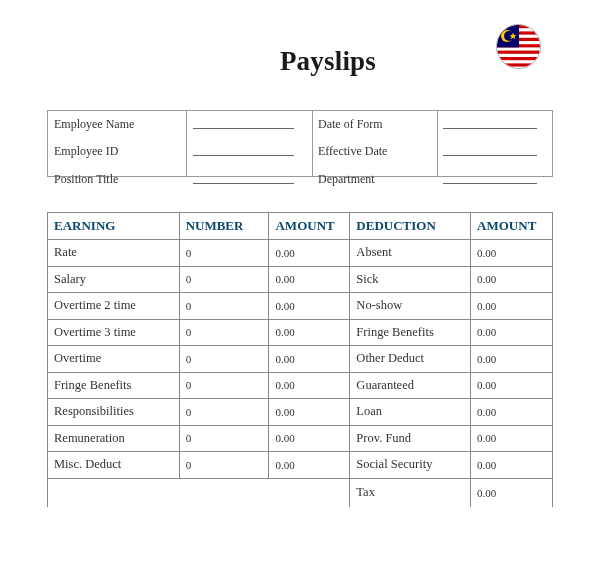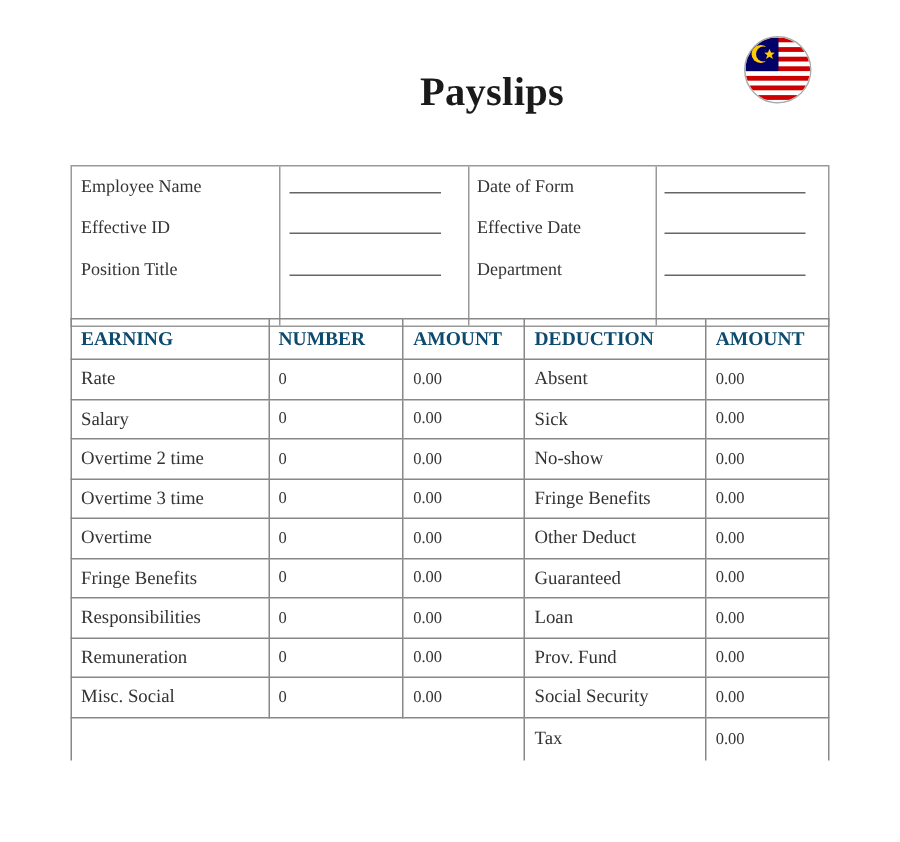--- a/index.html
+++ b/index.html
@@ -1,20 +1,20 @@
 <!DOCTYPE html>
 <html><head>
 <meta charset="utf-8">
 <style>
   html, body { margin:0; padding:0; background:#ffffff; }
   body { width:600px; height:561px; position:relative; overflow:hidden; font-family:"DejaVu Serif","Liberation Serif",serif; color:#333; }
   .title { position:absolute; left:0; width:600px; top:46px; text-align:center; font-family:"Liberation Serif","DejaVu Serif",serif; font-weight:bold; font-size:27px; color:#1a1a1a; letter-spacing:0.2px;padding-left:28px; }
   .flag { position:absolute; left:496px; top:24px; width:45px; height:45px; border-radius:50%; overflow:hidden; border:1px solid #aaa; box-sizing:border-box; }
   .flag svg { display:block; }
-  .info { position:absolute; left:47px; top:110px; width:506px; height:108px; border:1px solid #999; box-sizing:border-box; }
+  .info { position:absolute; left:47px; top:110px; width:506px; height:67px; border:1px solid #999; box-sizing:border-box; }
   .info .vline { position:absolute; top:0; bottom:0; width:1px; background:#999; }
   .info .lbl { position:absolute; font-size:12px; color:#333; font-family:"Liberation Serif","DejaVu Serif",serif; }
   .info .blank { position:absolute; height:1px; background:#666; }
   table.pay { position:absolute; left:47px; top:212px; width:506px; border-collapse:collapse; font-family:"Liberation Serif","DejaVu Serif",serif; }
   table.pay td, table.pay th { border:1px solid #888; height:25.5px; padding:0 0 0 6px; font-size:12.5px; text-align:left; color:#333; }
   table.pay th { font-weight:bold; font-size:13px; color:#0c4a6e; height:26px; }
   table.pay td.num { font-size:11px; }
   table.pay tr.last td { height:28px; border-bottom:none; }
 </style>
 </head>
@@ -38,21 +38,21 @@
     <polygon points="16,7.5 17,10 19.5,10.2 17.5,11.8 18.3,14.3 16,12.8 13.7,14.3 14.5,11.8 12.5,10.2 15,10" fill="#ffcc00"></polygon>
   </svg>
 </div>
 
 <div class="info">
   <div class="vline" style="left:138px;"></div>
   <div class="vline" style="left:264px;"></div>
   <div class="vline" style="left:389px;"></div>
 
   <div class="lbl" style="left:6px; top:6px;">Employee Name</div>
-  <div class="lbl" style="left:6px; top:33px;">Effective ID</div>
+  <div class="lbl" style="left:6px; top:33px;">Employee ID</div>
   <div class="lbl" style="left:6px; top:61px;">Position Title</div>
 
   <div class="blank" style="left:145px; width:101px; top:17px;"></div>
   <div class="blank" style="left:145px; width:101px; top:44px;"></div>
   <div class="blank" style="left:145px; width:101px; top:72px;"></div>
 
   <div class="lbl" style="left:270px; top:6px;">Date of Form</div>
   <div class="lbl" style="left:270px; top:33px;">Effective Date</div>
   <div class="lbl" style="left:270px; top:61px;">Department</div>
 
@@ -127,21 +127,21 @@
     <td class="num">0.00</td>
   </tr>
   <tr>
     <td>Remuneration</td>
     <td class="num">0</td>
     <td class="num">0.00</td>
     <td>Prov. Fund</td>
     <td class="num">0.00</td>
   </tr>
   <tr>
-    <td>Misc. Social</td>
+    <td>Misc. Deduct</td>
     <td class="num">0</td>
     <td class="num">0.00</td>
     <td>Social Security</td>
     <td class="num">0.00</td>
   </tr>
   <tr class="last">
     <td colspan="3"></td>
     <td>Tax</td>
     <td class="num">0.00</td>
   </tr>

